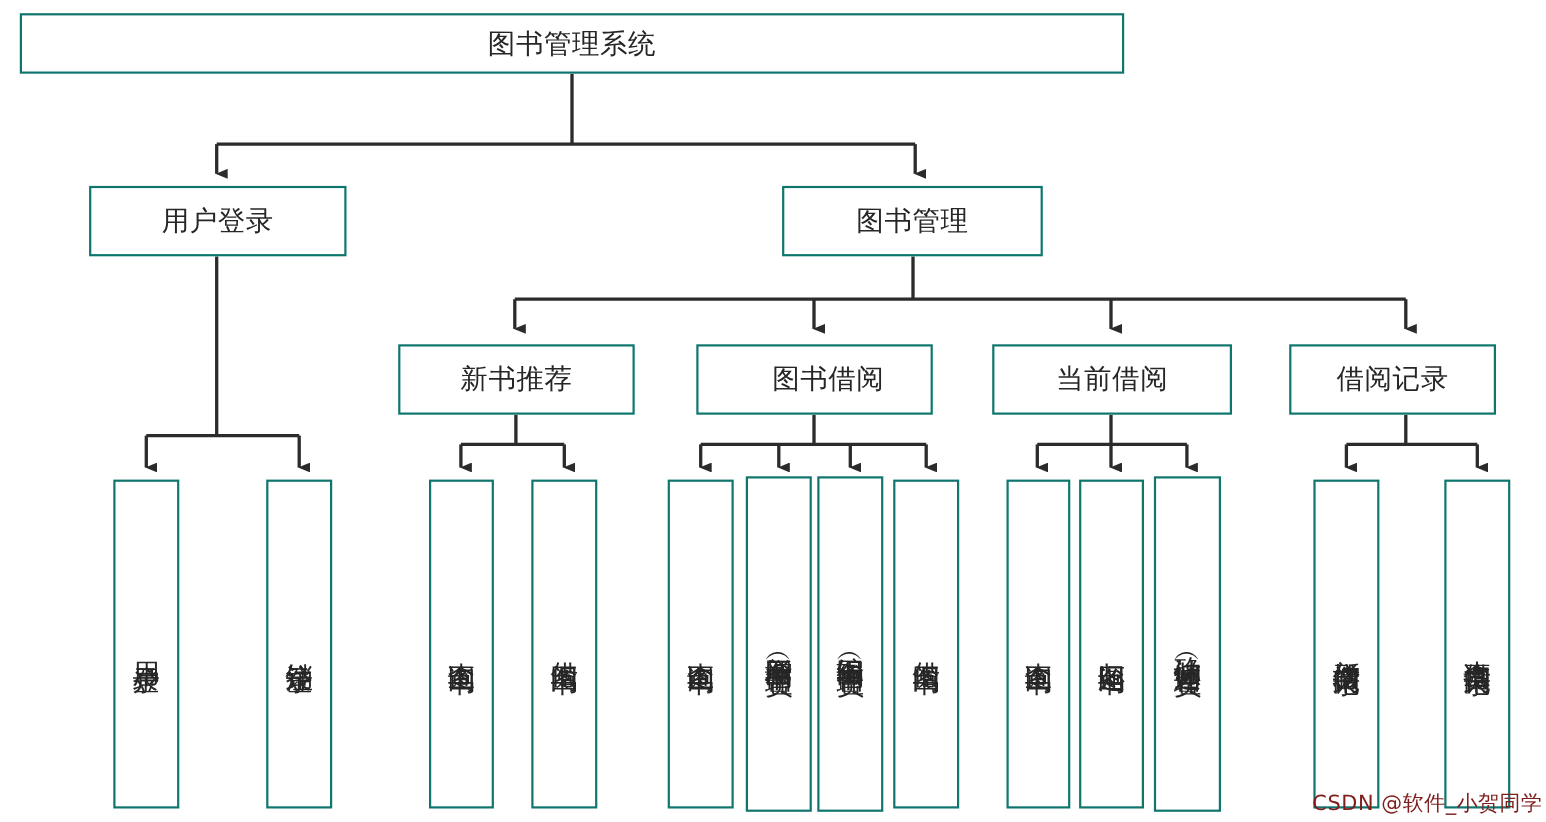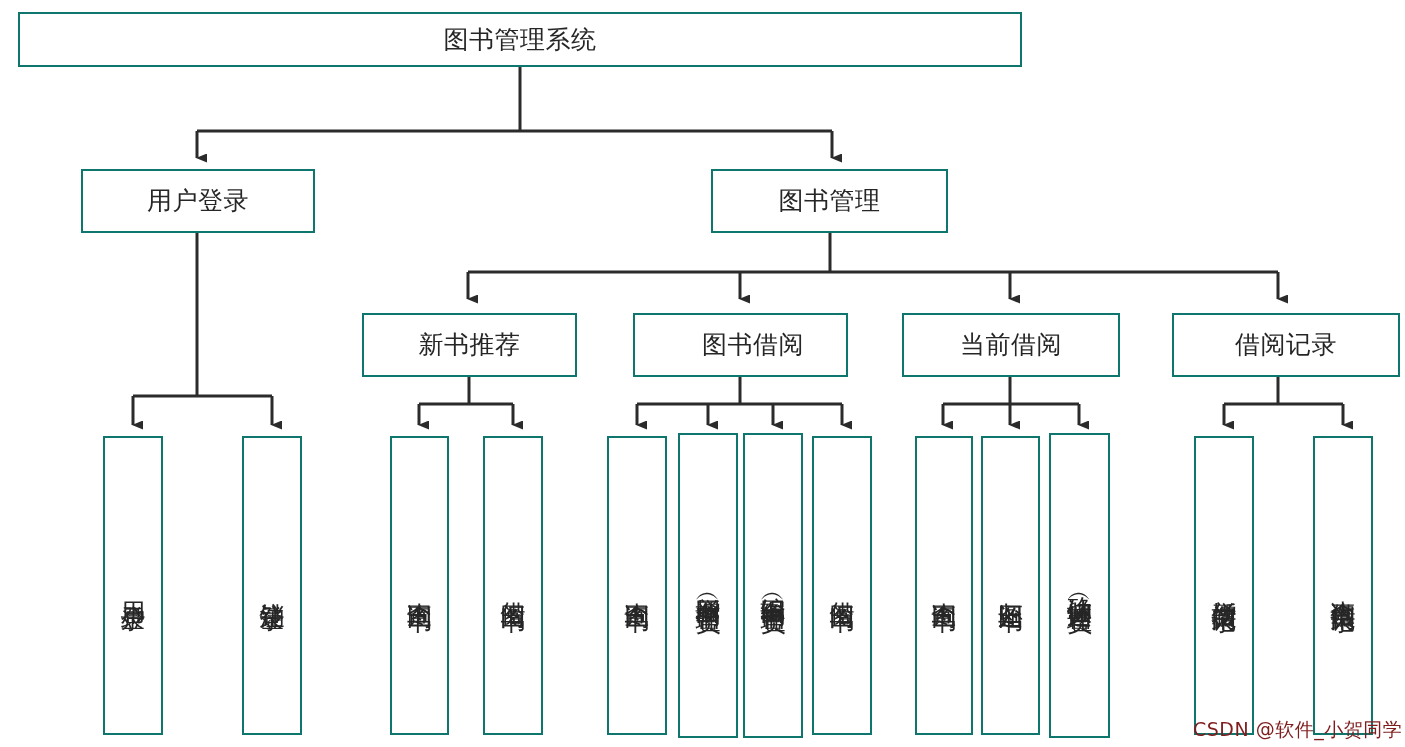--- a/index.html
+++ b/index.html
@@ -143,21 +143,21 @@
 
   <div class="node horiz" style="left:362px; top:313px; width:215px; height:64px;">
     <span class="label">新书推荐</span>
   </div>
   <div class="node horiz" style="left:633px; top:313px; width:215px; height:64px;padding-left:25px;">
     <span class="label">图书借阅</span>
   </div>
   <div class="node horiz" style="left:902px; top:313px; width:218px; height:64px;">
     <span class="label">当前借阅</span>
   </div>
-  <div class="node horiz" style="left:1172px; top:313px; width:228px; height:64px;">
+  <div class="node horiz" style="left:1172px; top:313px; width:188px; height:64px;">
     <span class="label">借阅记录</span>
   </div>
 
   <div class="node vert" style="left:103px; top:436px; width:60px; height:299px;">
     <span class="label">用户登录</span>
   </div>
   <div class="node vert" style="left:242px; top:436px; width:60px; height:299px;">
     <span class="label">注销登录</span>
   </div>
 

